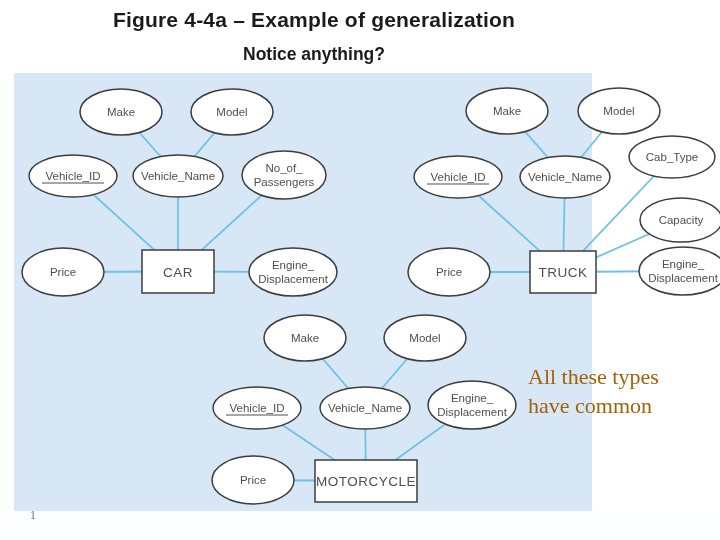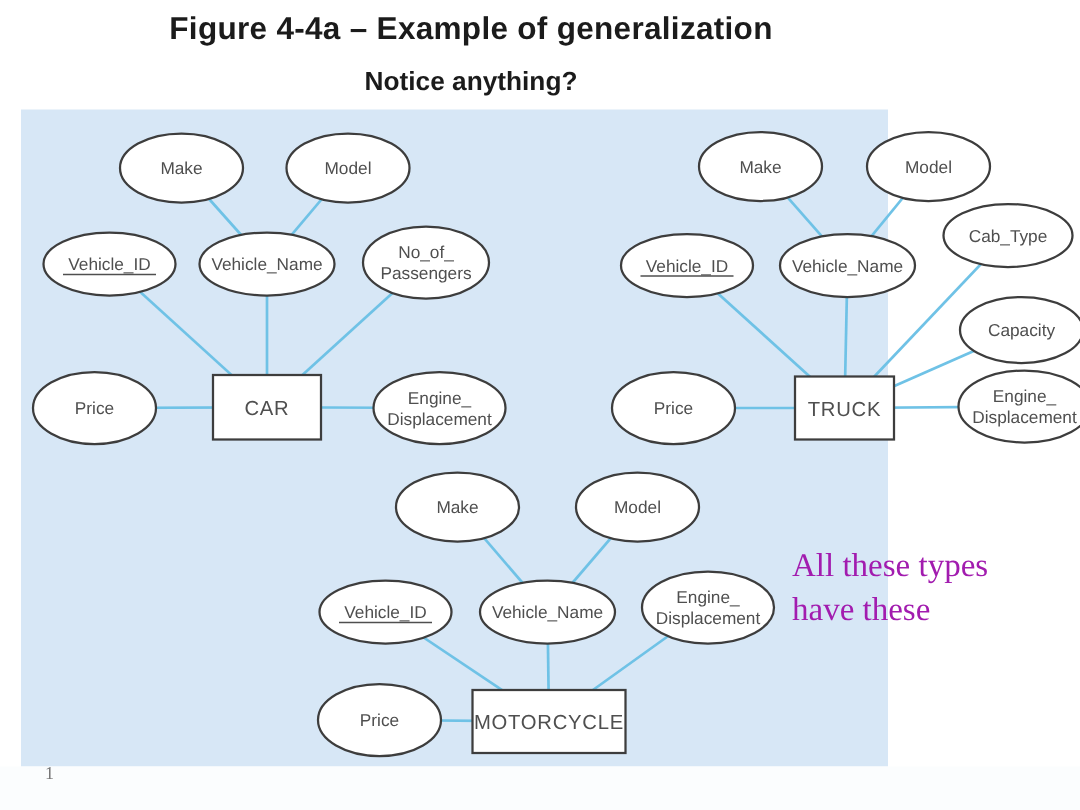--- a/index.html
+++ b/index.html
@@ -25,21 +25,21 @@
     position:absolute;left:0;top:511px;width:720px;height:29px;
     background:#fbfdfe;
   }
   .page-number{
     position:absolute;left:30px;top:508px;
     font-family:"Liberation Serif",serif;font-size:12px;color:#777;
   }
   .annotation{
     position:absolute;left:514px;top:289px;width:170px;
     font-family:"Liberation Serif",serif;
-    font-size:22px;line-height:29px;color:#a21caf;
+    font-size:22px;line-height:29px;color:#a16207;
   }
   svg text{
     font-family:"Liberation Sans",sans-serif;
     fill:#4f4f4f;
   }
   text.attr-label{font-size:11.5px;}
   text.entity-label{font-size:13.5px;letter-spacing:0.5px;}
 </style>
 </head>
 <body>
@@ -171,18 +171,18 @@
         <ellipse cx="239" cy="407" rx="41" ry="24" fill="#ffffff" stroke="#3d3d3d" stroke-width="1.5"></ellipse>
         <text x="239" y="411" text-anchor="middle" class="attr-label" fill="#4f4f4f">Price</text>
       </g>
       <g>
         <rect x="301" y="387" width="102" height="42" fill="#ffffff" stroke="#3d3d3d" stroke-width="1.5"></rect>
         <text x="352" y="413" text-anchor="middle" class="entity-label" fill="#4f4f4f">MOTORCYCLE</text>
       </g>
     </svg>
   <div class="annotation">
     <div>All these types</div>
-    <div>have these</div>
+    <div>have common</div>
   </div>
 </div>
 
 <div class="bottom-strip"></div>
 <div class="page-number">1</div>
 
 </body></html>

